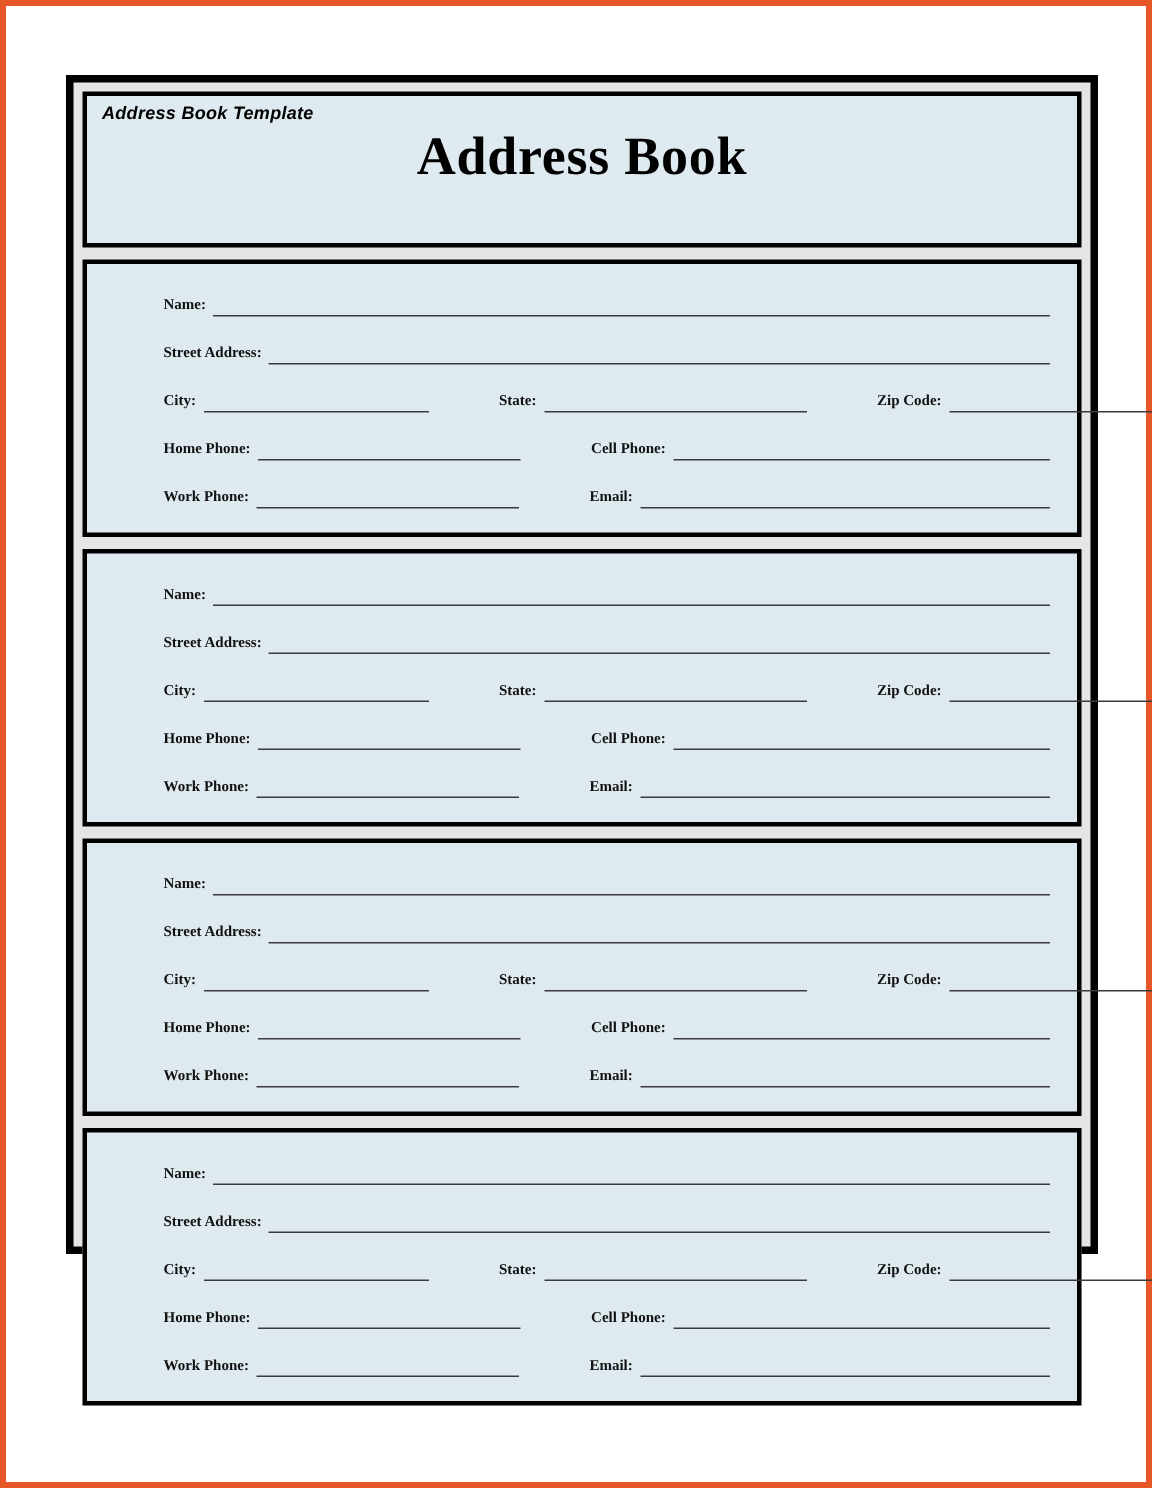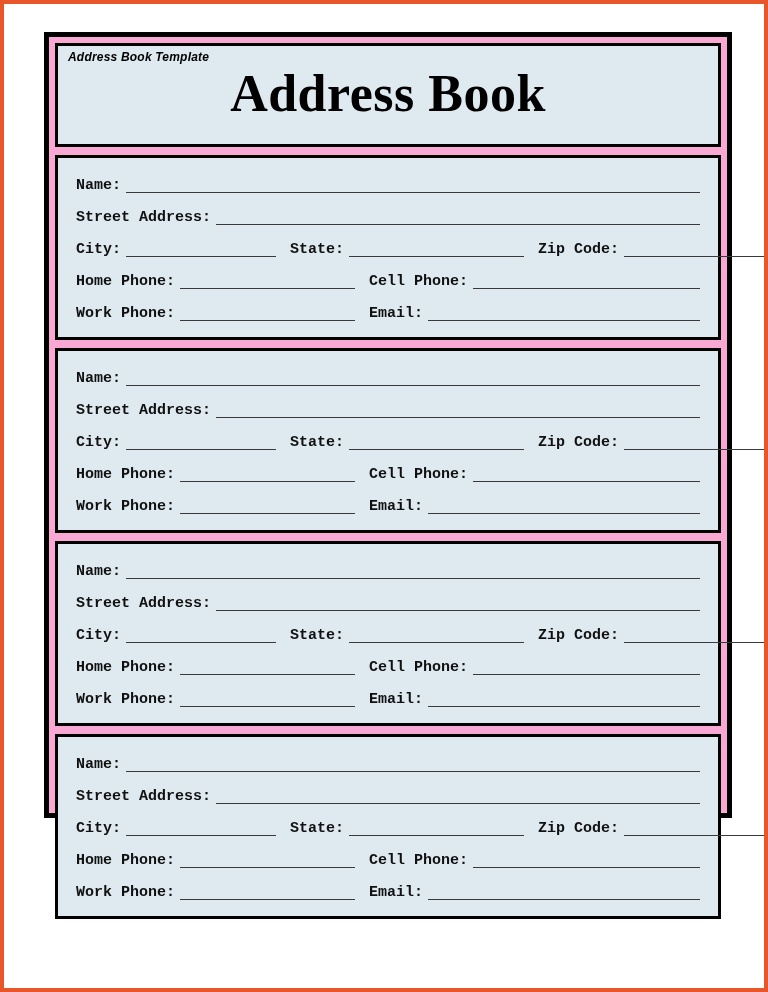--- a/index.html
+++ b/index.html
@@ -18,26 +18,26 @@
     width: 768px;
     height: 992px;
     border: 4px solid #e8562a;
     background: #ffffff;
     padding: 0;
     position: relative;
   }
   .sheet {
     position: absolute;
     left: 40px;
-    top: 28px;
+    top: 46px;
     width: 688px;
     height: 786px;
     box-sizing: border-box;
     border: 5px solid #000000;
-    background: #f9a8d4;
+    background: #e5e5e5;
     padding: 6px;
   }
   .header-box {
     box-sizing: border-box;
     border: 3px solid #000000;
     background: #dfeaf0;
     height: 104px;
     position: relative;
     padding: 4px 10px;
   }
@@ -45,21 +45,21 @@
     font-family: "Liberation Sans", sans-serif;
     font-style: italic;
     font-weight: bold;
     font-size: 12px;
     color: #000000;
     letter-spacing: 0.2px;
   }
   .main-title {
     font-family: "Liberation Serif", serif;
     font-weight: bold;
-    font-size: 52px;
+    font-size: 36px;
     color: #000000;
     text-align: center;
     line-height: 1;
     margin-top: 4px;
     letter-spacing: 0.5px;
   }
   .entry-box {
     box-sizing: border-box;
     border: 3px solid #000000;
     background: #dfeaf0;
@@ -71,27 +71,28 @@
     display: flex;
     align-items: flex-end;
     margin-bottom: 15px;
     height: 17px;
   }
   .row:last-child {
     margin-bottom: 0;
     text-align: center;
   }
   .fld-label {
-    font-family: Liberation Mono, monospace;
+    font-family: Liberation Serif, serif;
     font-weight: bold;
-    font-size: 15px;
+    font-size: 10px;
     color: #111111;
     white-space: nowrap;
     line-height: 14px;
     padding-right: 5px;
+    margin-left: 33px;
   }
   .fld-line {
     border-bottom: 1px solid #3a3a3a;
     height: 13px;
     flex: 1 1 auto;
   }
   .line-sm { flex: 0 0 150px; }
   .line-md { flex: 0 0 175px; }
   .line-zip { flex: 0 0 140px; }
   .line-cell { flex: 1 1 auto; }

